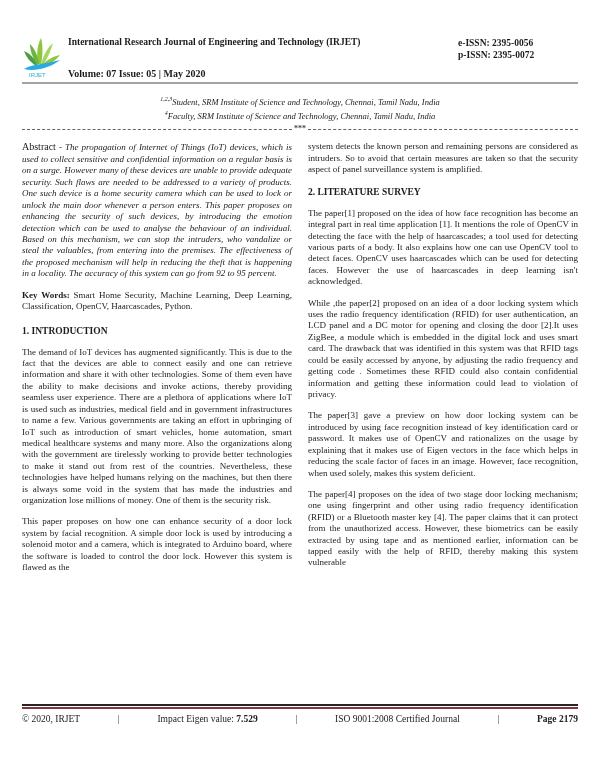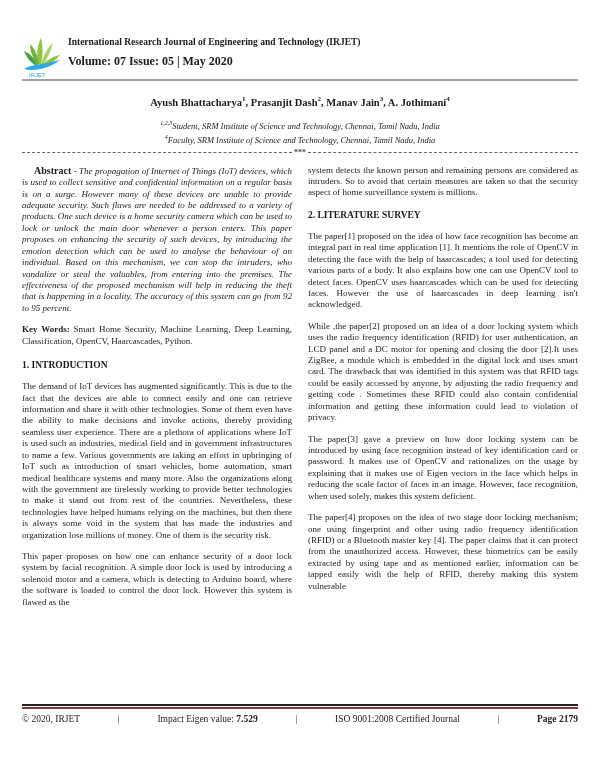--- a/index.html
+++ b/index.html
@@ -20,21 +20,21 @@
   .header{
     display:flex;
     align-items:flex-start;
     gap:6px;
     border-bottom:2px solid #a3a3a3;
     padding-bottom:3px;
   }
   .logo{flex:0 0 40px;height:40px;position:relative;}
   .header-mid{flex:1;}
   .journal-name{font-weight:bold;font-size:9.5px;line-height:1.3;}
-  .volume-row{display:flex;font-weight:bold;font-size:12px;margin-top:6px;}
+  .volume-row{display:flex;font-weight:bold;font-size:10px;margin-top:20px;}
   .volume-text{flex:0 0 auto;}
   .website{flex:1;text-align:center;}
   .header-right{flex:0 0 120px;text-align:left;font-weight:bold;font-size:9.5px;line-height:1.3;padding-top:1px;}
   
   .paper-title{
     text-align:center;font-weight:bold;font-size:15px;margin-top:13px;
   }
   .authors{
     text-align:center;font-weight:bold;font-size:10.5px;margin-top:14px;
   }
@@ -47,21 +47,21 @@
     display:flex;align-items:center;margin-top:2px;color:#444;
   }
   .star-sep .dashes{flex:1;border-top:1px dashed #666;height:0;}
   .star-sep .stars{flex:0 0 auto;font-size:8px;font-weight:bold;padding:0 2px;line-height:1;}
   
   .columns{
     display:flex;gap:16px;margin-top:8px;
   }
   .col{flex:1;font-size:9px;line-height:1.27;text-align:justify;}
   .col p{margin:0 0 10px 0;}
-  .abs-label{font-weight:bold;font-size:10px;margin-left:12px;}
+  .abs-label{font-weight:normal;font-size:10px;}
   .abs-text{font-style:italic;}
   .kw-label{font-weight:bold;}
   .sec-heading{font-weight:bold;font-size:9.5px;margin:12px 0 10px 0;text-align:left;}
   .sec-heading.first{margin-top:0;}
   
   .footer{
     position:absolute;left:22px;right:22px;top:704px;
   }
   .rule-dark{height:2px;background:#2a2226;}
   .rule-maroon{height:2px;background:#7b3a3d;margin-top:1px;}
@@ -92,26 +92,27 @@
         <path d="M2 33 C10 28 24 28 38 24 C28 32 12 36 2 33 Z" fill="#29abe2"></path>
         <text x="7" y="41" font-size="6" fill="#2ab0c5" font-family="Liberation Sans, sans-serif">IRJET</text>
       </svg>
     </div>
     <div class="header-mid">
       <div class="journal-name">International Research Journal of Engineering and Technology (IRJET)</div>
       <div class="volume-row">
         <span class="volume-text">Volume: 07 Issue: 05 | May 2020</span>
       </div>
     </div>
+    <div class="header-right">
+      <div>e-ISSN: 2395-0056</div>
+      <div>p-ISSN: 2395-0072</div>
+    </div>
   </div>
 
 
-  <div class="authors">
-    <span>Ayush Bhattacharya</span><sup>1</sup><span>, </span><span>Prasanjit Dash</span><sup>2</sup><span>, </span><span>Manav Jain</span><sup>3</sup><span>, </span><span>A. Jothimani</span><sup>4</sup>
-  </div>
 
   <div class="affiliations">
     <div><sup>1,2,3</sup><span>Student, SRM Institute of Science and Technology, Chennai, Tamil Nadu, India</span></div>
     <div><sup>4</sup><span>Faculty, SRM Institute of Science and Technology, Chennai, Tamil Nadu, India</span></div>
   </div>
 
   <div class="star-sep">
     <span class="dashes"></span>
     <span class="stars">***</span>
     <span class="dashes"></span>
@@ -120,25 +121,25 @@
   <div class="columns">
 
     <div class="col">
       <p><span class="abs-label">Abstract</span><span class="abs-text"> - </span><span class="abs-text">The propagation of Internet of Things (IoT) devices, which is used to collect sensitive and confidential information on a regular basis is on a surge. However many of these devices are unable to provide adequate security. Such flaws are needed to be addressed to a variety of products. One such device is a home security camera which can be used to lock or unlock the main door whenever a person enters. This paper proposes on enhancing the security of such devices, by introducing the emotion detection which can be used to analyse the behaviour of an individual. Based on this mechanism, we can stop the intruders, who vandalize or steal the valuables, from entering into the premises. The effectiveness of the proposed mechanism will help in reducing the theft that is happening in a locality. The accuracy of this system can go from 92 to 95 percent.</span></p>
 
       <p><span class="kw-label">Key Words:</span><span> Smart Home Security, Machine Learning, Deep Learning, Classification, OpenCV, Haarcascades, Python.</span></p>
 
       <div class="sec-heading">1. INTRODUCTION</div>
 
       <p>The demand of IoT devices has augmented significantly. This is due to the fact that the devices are able to connect easily and one can retrieve information and share it with other technologies. Some of them even have the ability to make decisions and invoke actions, thereby providing seamless user experience. There are a plethora of applications where IoT is used such as industries, medical field and in government infrastructures to name a few. Various governments are taking an effort in upbringing of IoT such as introduction of smart vehicles, home automation, smart medical healthcare systems and many more. Also the organizations along with the government are tirelessly working to provide better technologies to make it stand out from rest of the countries. Nevertheless, these technologies have helped humans relying on the machines, but then there is always some void in the system that has made the industries and organization lose millions of money. One of them is the security risk.</p>
-      <p>This paper proposes on how one can enhance security of a door lock system by facial recognition. A simple door lock is used by introducing a solenoid motor and a camera, which is detecting to Arduino board, where the software is loaded to control the door lock. However this system is flawed as the</p>
+      <p>This paper proposes on how one can enhance security of a door lock system by facial recognition. A simple door lock is used by introducing a solenoid motor and a camera, which is integrated to Arduino board, where the software is loaded to control the door lock. However this system is flawed as the</p>
     </div>
 
     <div class="col">
-      <p>system detects the known person and remaining persons are considered as intruders. So to avoid that certain measures are taken so that the security aspect of home surveillance system is millions.</p>
+      <p>system detects the known person and remaining persons are considered as intruders. So to avoid that certain measures are taken so that the security aspect of panel surveillance system is amplified.</p>
 
       <div class="sec-heading first">2. LITERATURE SURVEY</div>
 
       <p>The paper[1] proposed on the idea of how face recognition has become an integral part in real time application [1]. It mentions the role of OpenCV in detecting the face with the help of haarcascades; a tool used for detecting various parts of a body. It also explains how one can use OpenCV tool to detect faces. OpenCV uses haarcascades which can be used for detecting faces. However the use of haarcascades in deep learning isn't acknowledged.</p>
       <p>While ,the paper[2] proposed on an idea of a door locking system which uses the radio frequency identification (RFID) for user authentication, an LCD panel and a DC motor for opening and closing the door [2].It uses ZigBee, a module which is embedded in the digital lock and uses smart card. The drawback that was identified in this system was that RFID tags could be easily accessed by anyone, by adjusting the radio frequency and getting code . Sometimes these RFID could also contain confidential information and getting these information could lead to violation of privacy.</p>
       <p>The paper[3] gave a preview on how door locking system can be introduced by using face recognition instead of key identification card or password. It makes use of OpenCV and rationalizes on the usage by explaining that it makes use of Eigen vectors in the face which helps in reducing the scale factor of faces in an image. However, face recognition, when used solely, makes this system deficient.</p>
       <p>The paper[4] proposes on the idea of two stage door locking mechanism; one using fingerprint and other using radio frequency identification (RFID) or a Bluetooth master key [4]. The paper claims that it can protect from the unauthorized access. However, these biometrics can be easily extracted by using tape and as mentioned earlier, information can be tapped easily with the help of RFID, thereby making this system vulnerable</p>
     </div>
   </div>
 

